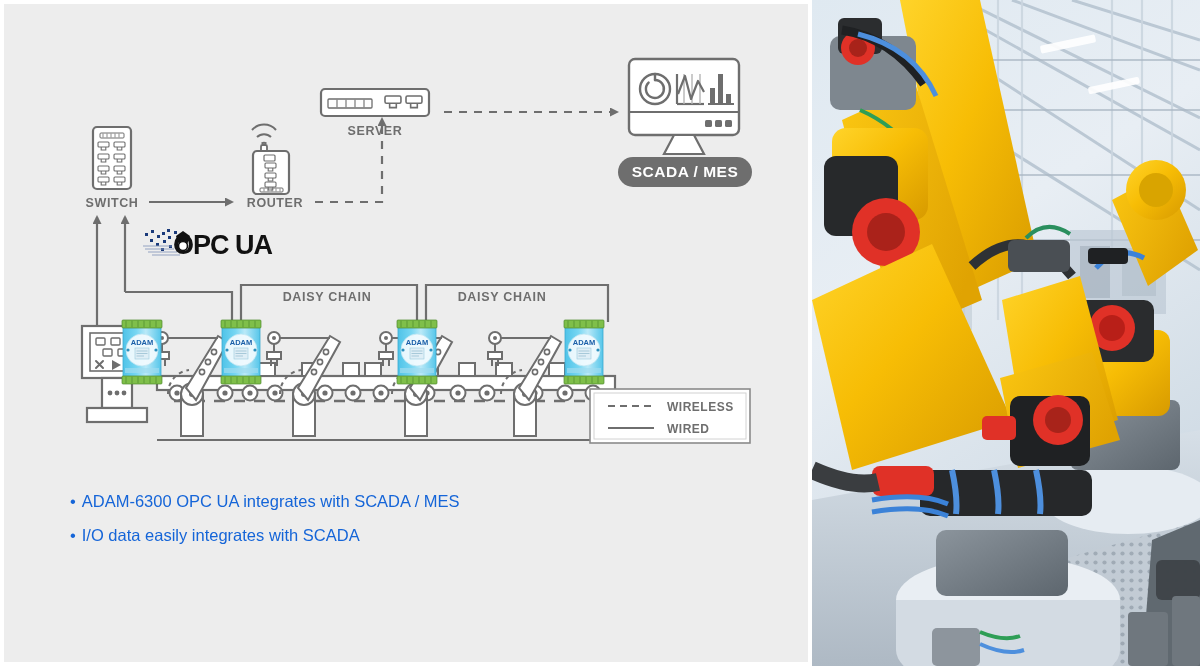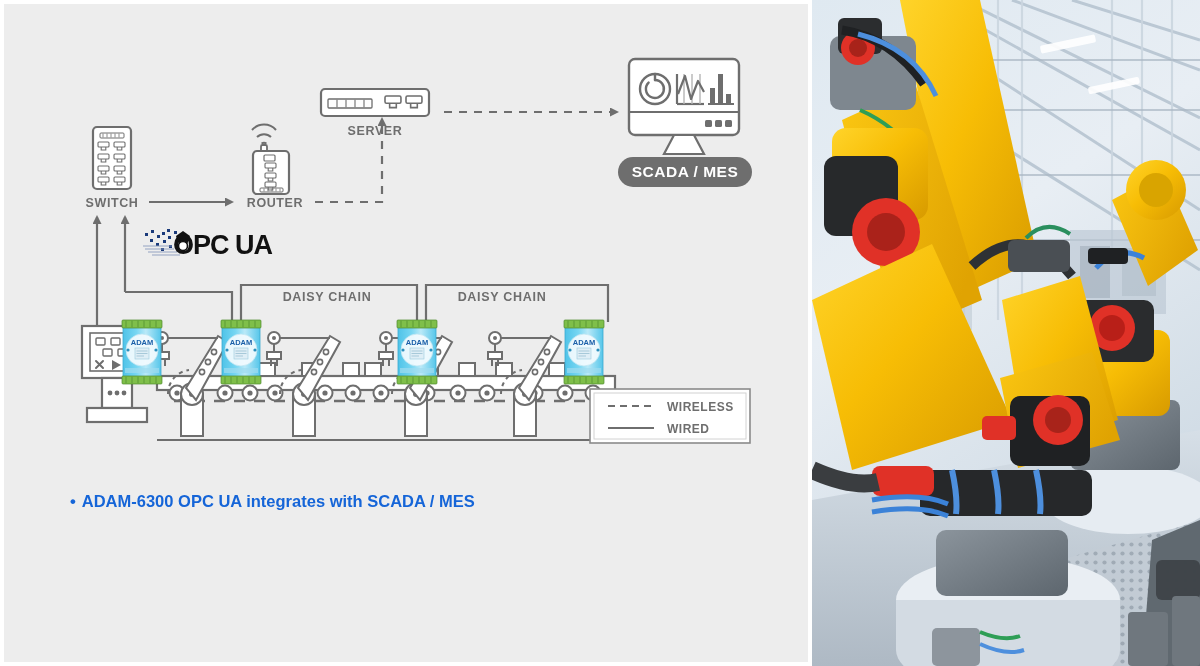--- a/index.html
+++ b/index.html
@@ -34,21 +34,21 @@
   #textblock{
     position:absolute;left:66px;top:484px;width:720px;
   }
   #title{
     font-size:30px;font-weight:bold;color:#1565D8;
     letter-spacing:0px;line-height:42px;
     white-space:nowrap;
     margin:0 0 14px 0;
   }
   .bullet{
-    font-size:16.5px;font-weight:bold;color:#1565D8;
+    font-size:16.5px;font-weight:normal;color:#1565D8;
     line-height:34px;white-space:nowrap;
     padding-left:4px;
   }
   .bullet .dot{margin-right:6px;}
 </style>
 </head>
 <body>
 
 <div id="slide">
 
@@ -360,20 +360,23 @@
         <text x="663" y="429" font-size="12" font-weight="bold" fill="#6e6e6e" letter-spacing="0.5">WIRED</text>
       </g>
     </g>
   </svg>
   </div>
 
   <div id="textblock">
 
     <div class="bullet">
       <span class="dot">•</span><span>ADAM-6300 OPC UA integrates with SCADA / MES</span>
+    </div>
+    <div class="bullet">
+      <span class="dot">•</span><span>I/O data easily integrates with SCADA</span>
     </div>
   </div>
 
   <div id="photo">
   <svg viewBox="0 0 388 666" xmlns="http://www.w3.org/2000/svg">
     <defs>
       <linearGradient id="bgSky" x1="0" y1="0" x2="0.4" y2="1">
         <stop offset="0%" stop-color="#dfe9f1"></stop>
         <stop offset="45%" stop-color="#e8eef4"></stop>
         <stop offset="100%" stop-color="#cdd9e3"></stop>

